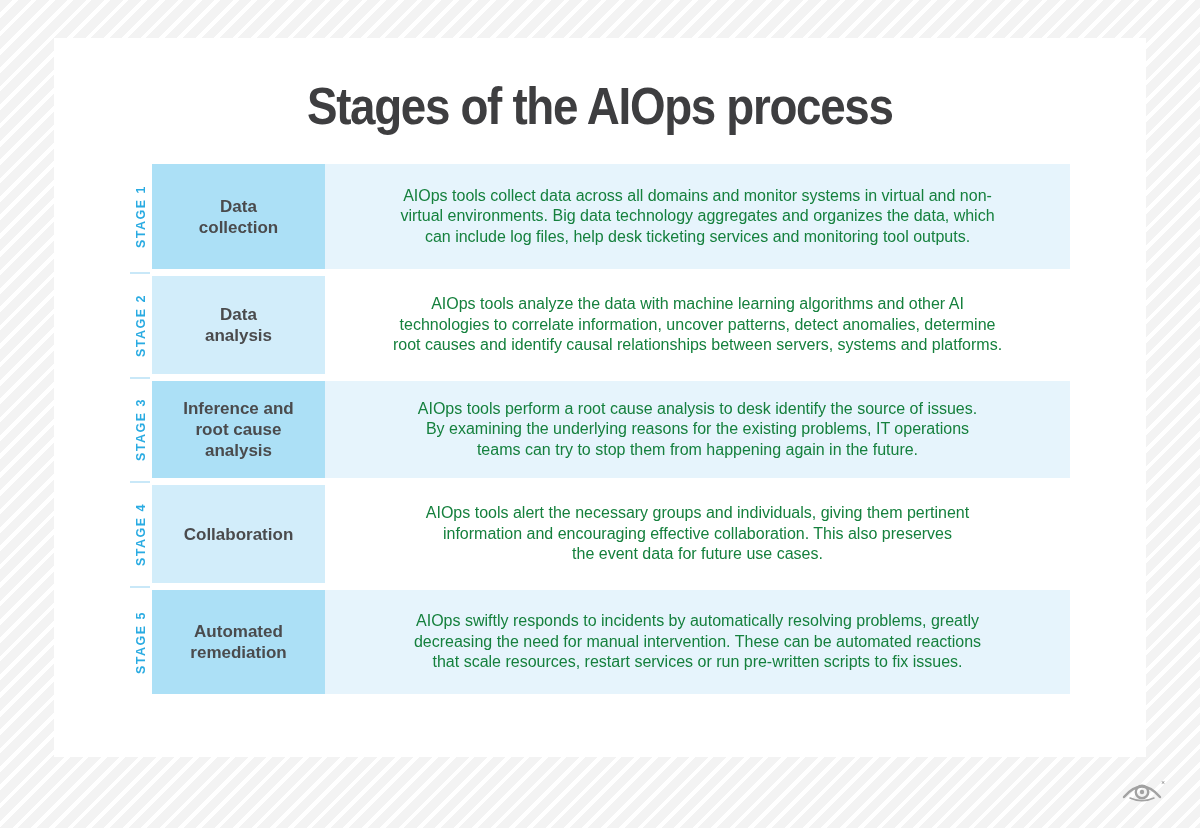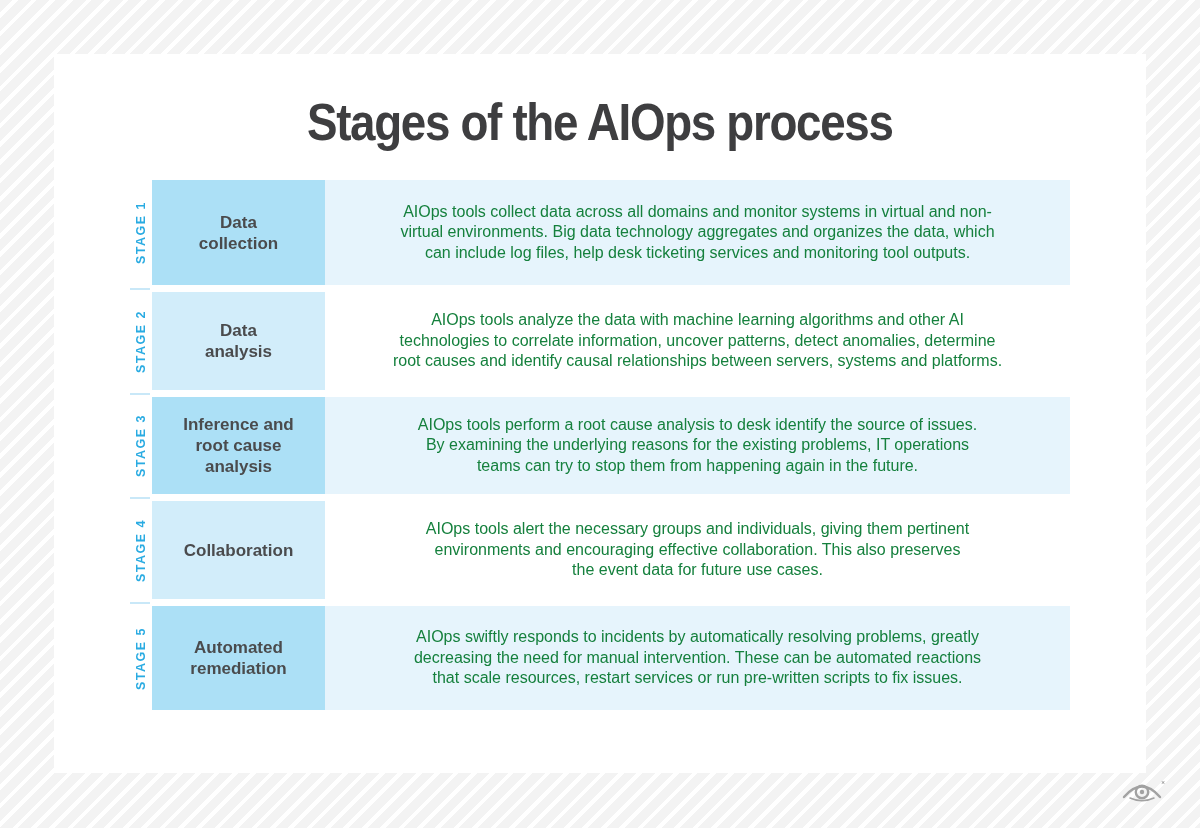--- a/index.html
+++ b/index.html
@@ -2,21 +2,21 @@
 <html><head>
 <meta charset="utf-8">
 <style>
   html,body{margin:0;padding:0;}
   body{
     width:1200px;height:828px;position:relative;overflow:hidden;
     font-family:"Liberation Sans", sans-serif;
     background:repeating-linear-gradient(135deg,#f3f3f3 0px,#f3f3f3 9px,#ffffff 9px,#ffffff 13px);
   }
   .card{
-    position:absolute;left:54px;top:54px;width:1092px;height:719px;
+    position:absolute;left:54px;top:38px;width:1092px;height:719px;
     background:#ffffff;
   }
   .title-wrap{
     position:absolute;top:38px;left:0;right:0;
     display:flex;justify-content:center;
   }
   .title{
     font-size:52px;font-weight:800;color:#3e3e40;
     letter-spacing:-1.5px;transform:scaleX(0.88);transform-origin:center;
     white-space:nowrap;
@@ -115,21 +115,21 @@
 By examining the underlying reasons for the existing problems, IT operations
 teams can try to stop them from happening again in the future.</div>
     </div>
 
     <div class="row light has-sep">
       <div class="gutter">
         <span class="stage-label">STAGE 4</span>
       </div>
       <div class="name-cell">Collaboration</div>
       <div class="desc-cell">AIOps tools alert the necessary groups and individuals, giving them pertinent
-environments and encouraging effective collaboration. This also preserves
+information and encouraging effective collaboration. This also preserves
 the event data for future use cases.</div>
     </div>
 
     <div class="row dark">
       <div class="gutter">
         <span class="stage-label">STAGE 5</span>
       </div>
       <div class="name-cell">Automated
 remediation</div>
       <div class="desc-cell">AIOps swiftly responds to incidents by automatically resolving problems, greatly

